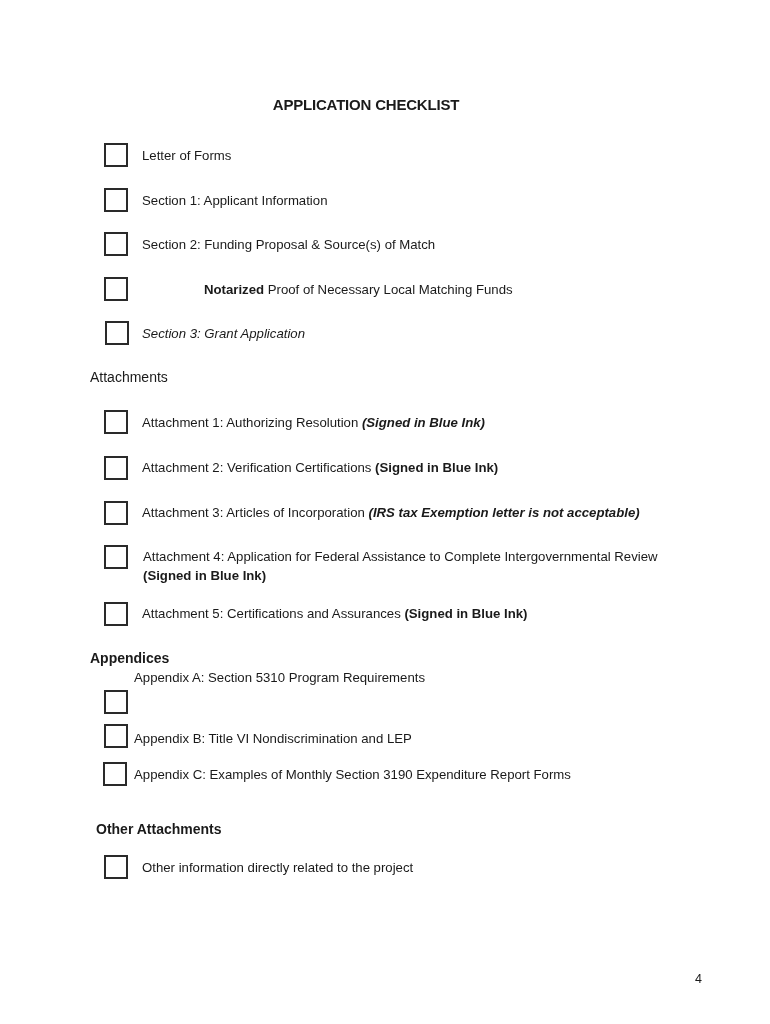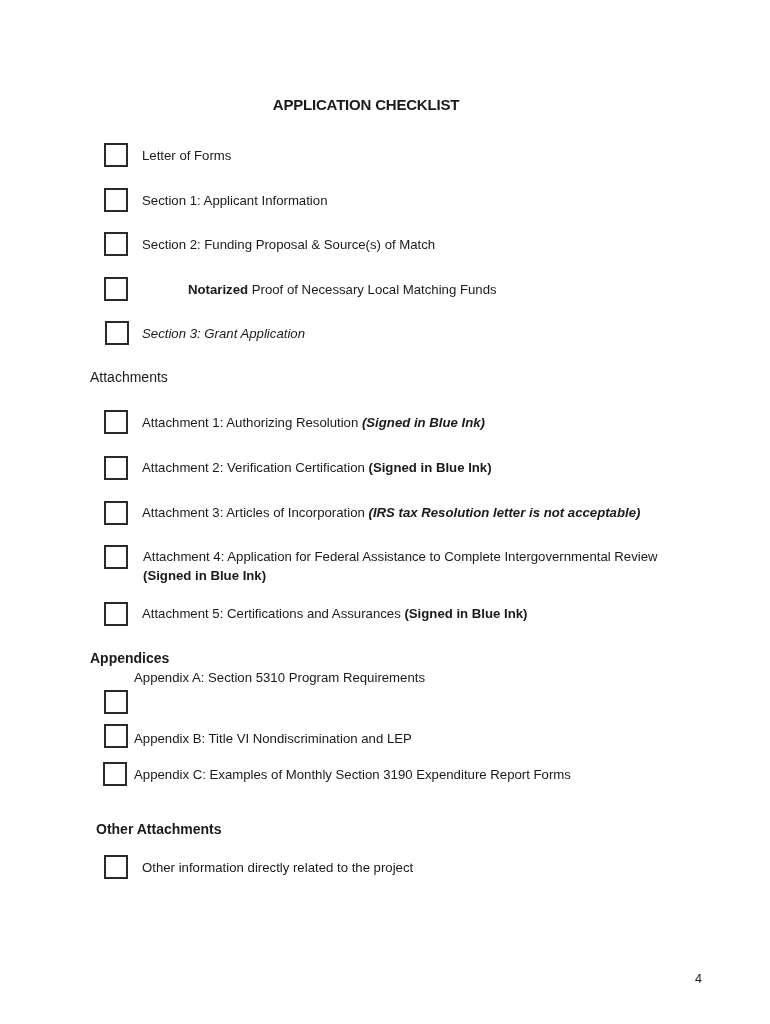--- a/index.html
+++ b/index.html
@@ -25,35 +25,35 @@
   <div class="cb" style="left:104px;top:143px;"></div>
   <div class="lbl" style="left:142px;top:146px;">Letter of Forms</div>
 
   <div class="cb" style="left:104px;top:188px;"></div>
   <div class="lbl" style="left:142px;top:191px;">Section 1: Applicant Information</div>
 
   <div class="cb" style="left:104px;top:232px;"></div>
   <div class="lbl" style="left:142px;top:235px;">Section 2: Funding Proposal &amp; Source(s) of Match</div>
 
   <div class="cb" style="left:104px;top:277px;"></div>
-  <div class="lbl" style="left:142px;top:280px;padding-left:46px;"><span class="b">Notarized</span><span> Proof of Necessary Local Matching Funds</span></div>
+  <div class="lbl" style="left:158px;top:280px;padding-left:46px;"><span class="b">Notarized</span><span> Proof of Necessary Local Matching Funds</span></div>
 
   <div class="cb" style="left:105px;top:321px;"></div>
   <div class="lbl" style="left:142px;top:324px;font-style:italic;">Section 3: Grant Application</div>
 
   <div class="head" style="left:90px;top:369px;">Attachments</div>
 
   <div class="cb" style="left:104px;top:410px;"></div>
   <div class="lbl" style="left:142px;top:413px;"><span>Attachment 1: Authorizing Resolution </span><span class="bi">(Signed in Blue Ink)</span></div>
 
   <div class="cb" style="left:104px;top:456px;"></div>
-  <div class="lbl" style="left:142px;top:458px;"><span>Attachment 2: Verification Certification </span><span class="b">(Signed in Blue Ink)</span></div>
+  <div class="lbl" style="left:142px;top:458px;"><span>Attachment 2: Verification Certifications </span><span class="b">(Signed in Blue Ink)</span></div>
 
   <div class="cb" style="left:104px;top:501px;"></div>
-  <div class="lbl" style="left:142px;top:503px;"><span>Attachment 3: Articles of Incorporation </span><span class="bi">(IRS tax Resolution letter is not acceptable)</span></div>
+  <div class="lbl" style="left:142px;top:503px;"><span>Attachment 3: Articles of Incorporation </span><span class="bi">(IRS tax Exemption letter is not acceptable)</span></div>
 
   <div class="cb" style="left:104px;top:545px;"></div>
   <div class="lbl wrap" style="left:143px;top:547px;"><span>Attachment 4: Application for Federal Assistance to Complete Intergovernmental Review </span><span class="b">(Signed in Blue Ink)</span></div>
 
   <div class="cb" style="left:104px;top:602px;"></div>
   <div class="lbl" style="left:142px;top:604px;"><span>Attachment 5: Certifications and Assurances </span><span class="b">(Signed in Blue Ink)</span></div>
 
   <div class="head b" style="left:90px;top:650px;">Appendices</div>
 
   <div class="cb" style="left:104px;top:690px;"></div>

